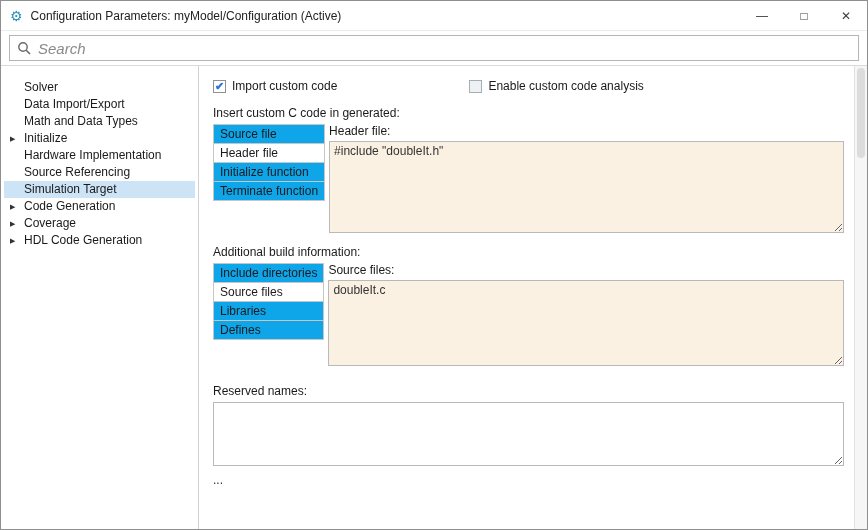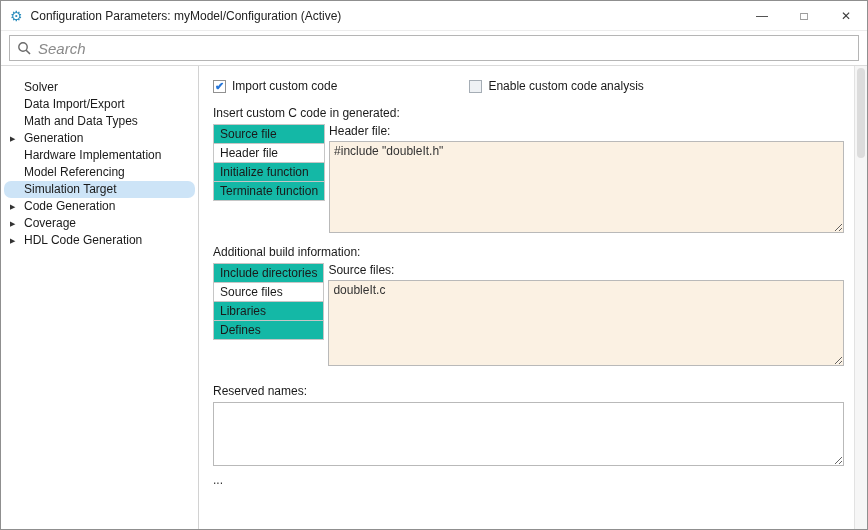--- a/index.html
+++ b/index.html
@@ -30,21 +30,21 @@
   .search-input{ flex:1; border:none; outline:none; font-family:"Liberation Sans",sans-serif;
     font-size:15px; color:#333; background:transparent; }
   .search-input::placeholder{ font-style:italic; color:#8a8a8a; }
 
   
   .bodyrow{ flex:1; display:flex; min-height:0; }
 
   .sidebar{ flex:0 0 198px; border-right:1px solid #d2d2d2; padding-top:13px; overflow:hidden; }
   .side-item{ position:relative; height:17px; line-height:17px; padding-left:20px;
     margin:0 3px; white-space:nowrap; cursor:default; }
-  .side-item.selected{ background:#cde4f7;border-radius:7px; }
+  .side-item.selected{ background:#cde4f7; }
   .expander{ position:absolute; left:6px; top:0; width:10px; height:17px; }
   .expander::before{ content:"\25B6"; font-size:7px; line-height:17px; color:#333; display:block; }
 
   .main{ flex:1; min-width:0; padding:12px 10px 0 14px; overflow:hidden; }
 
   .scrolltrack{ flex:0 0 13px; background:#f6f6f6; border-left:1px solid #e2e2e2; position:relative; }
   .scrollthumb{ position:absolute; top:2px; left:2px; right:2px; height:90px; background:#dcdcdc; border-radius:4px; }
 
   
   .cb-row{ display:flex; align-items:center; height:16px; }
@@ -53,21 +53,21 @@
   .cb-box{ width:13px; height:13px; border:1px solid #919191; background:#fff;
     display:inline-flex; align-items:center; justify-content:center; }
   .cb-box.checked::after{ content:"\2714"; color:#2676d9; font-size:11px; font-weight:bold; line-height:1; }
   .cb-box.unchecked{ background:#eef1f4; border-color:#a5adb5; }
 
   .section-label{ margin-top:12px; margin-bottom:4px; }
 
   
   .tab-field-row{ display:flex; align-items:flex-start; }
   .vtabs{ flex:0 0 110px; }
-  .vtab{ border:1px solid #c6c6c6; background:#14b8a6; height:20px; line-height:18px;
+  .vtab{ border:1px solid #c6c6c6; background:#0ea5e9; height:20px; line-height:18px;
     padding:0 6px; margin-top:-1px; white-space:nowrap; overflow:hidden; cursor:default; }
   .vtab:first-child{ margin-top:0; }
   .vtab.selected{ background:#fff; }
   .fieldcol{ flex:1; margin-left:4px; min-width:0; }
   .field-label{ margin-bottom:3px; }
   textarea{ width:100%; border:1px solid #b9b9b9; padding:2px 4px;
     font-family:"Liberation Sans",sans-serif; font-size:12px; color:#333;
     resize:both; overflow:auto; display:block; }
   textarea.prefilled{ background:#fbf1e3; }
   textarea.t1{ height:92px; }
@@ -122,27 +122,27 @@
         <span>Solver</span>
       </div>
       <div class="side-item">
         <span>Data Import/Export</span>
       </div>
       <div class="side-item">
         <span>Math and Data Types</span>
       </div>
       <div class="side-item">
         <span class="expander"></span>
-        <span>Generation</span>
+        <span>Initialize</span>
       </div>
       <div class="side-item">
         <span>Hardware Implementation</span>
       </div>
       <div class="side-item">
-        <span>Model Referencing</span>
+        <span>Source Referencing</span>
       </div>
       <div class="side-item selected">
         <span>Simulation Target</span>
       </div>
       <div class="side-item">
         <span class="expander"></span>
         <span>Code Generation</span>
       </div>
       <div class="side-item">
         <span class="expander"></span>

